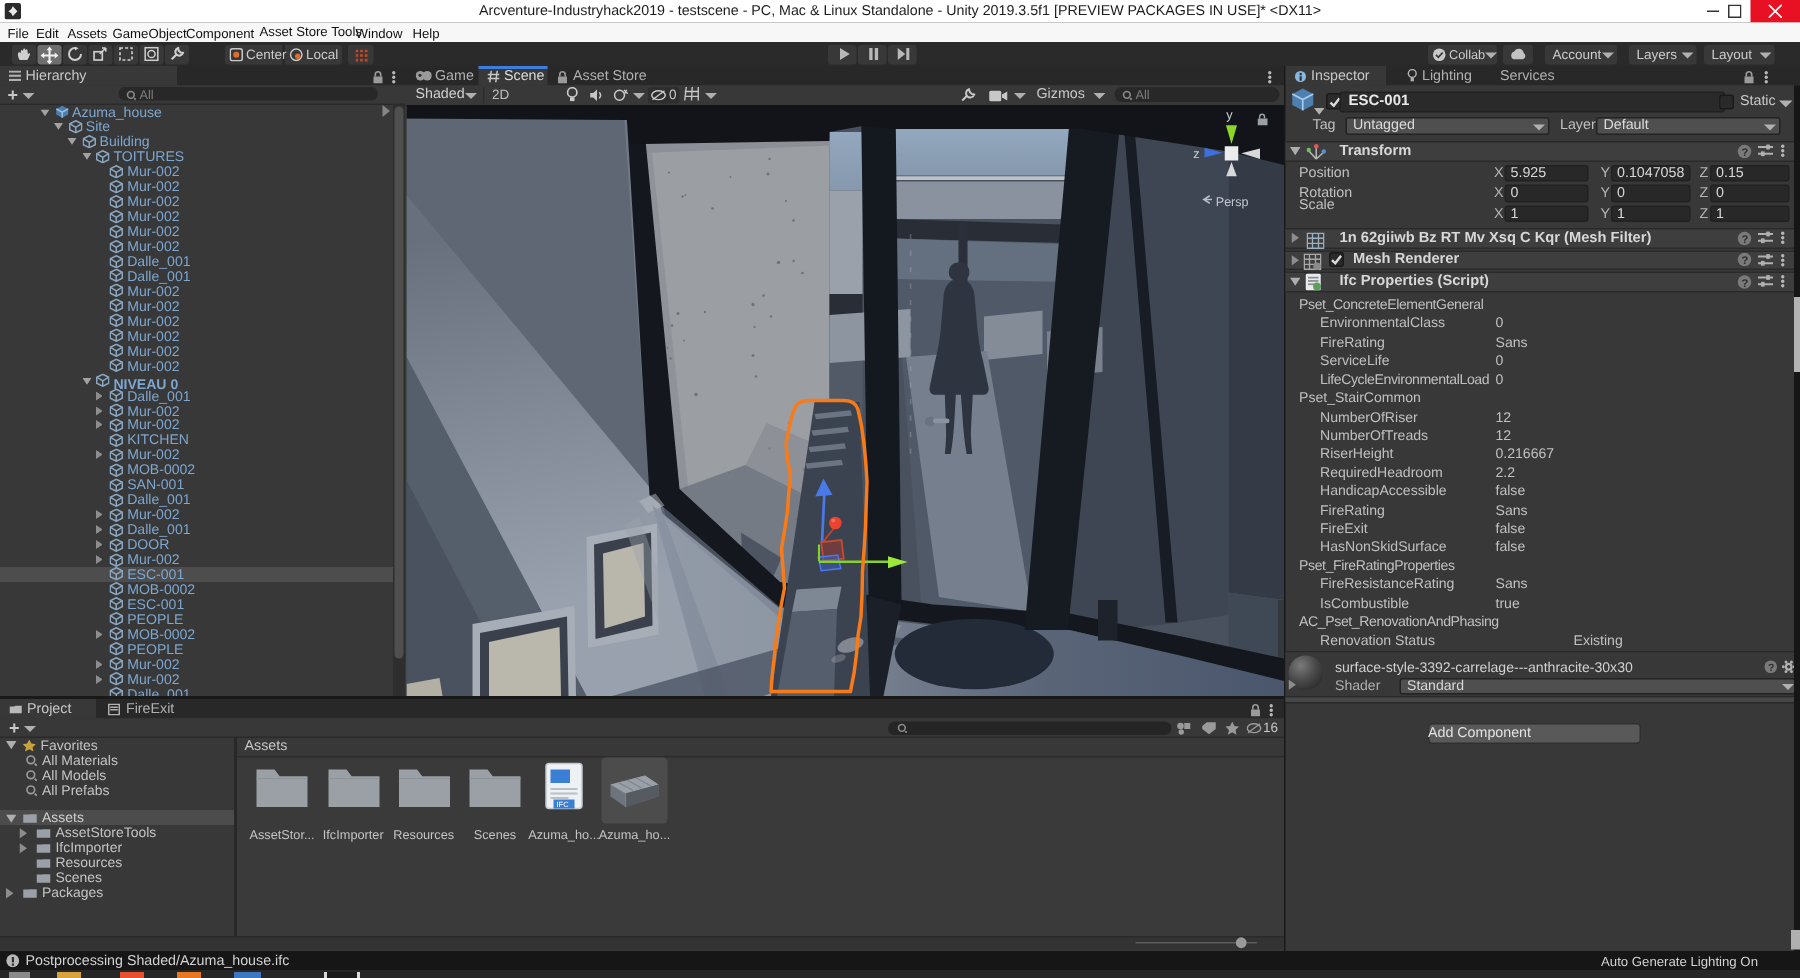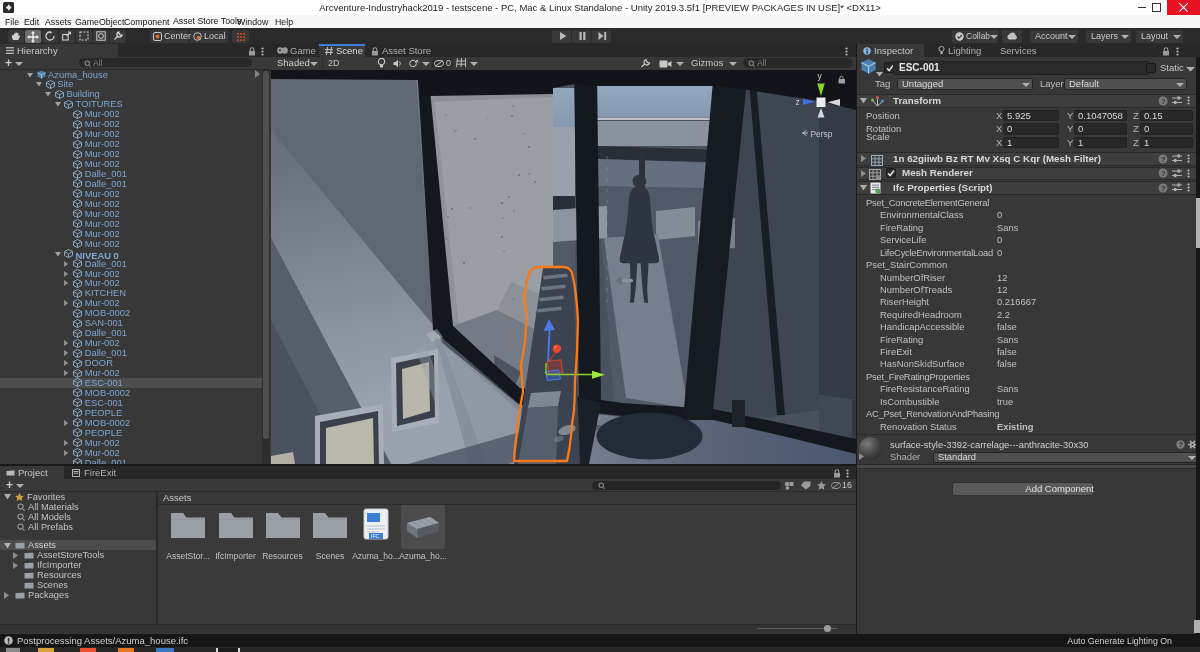--- a/index.html
+++ b/index.html
@@ -1012,21 +1012,21 @@
 <div style="position:absolute;left:997px;top:345.0400000000001px;height:14px;line-height:14px;font-size:9.4px;color:#c0c0c0;font-weight:normal;letter-spacing:0;white-space:nowrap">false</div>
 <div style="position:absolute;left:880px;top:357.4600000000001px;height:14px;line-height:14px;font-size:9.4px;color:#c0c0c0;font-weight:normal;letter-spacing:0;white-space:nowrap">HasNonSkidSurface</div>
 <div style="position:absolute;left:997px;top:357.4600000000001px;height:14px;line-height:14px;font-size:9.4px;color:#c0c0c0;font-weight:normal;letter-spacing:0;white-space:nowrap">false</div>
 <div style="position:absolute;left:866px;top:369.8800000000001px;height:14px;line-height:14px;font-size:9.4px;color:#c0c0c0;font-weight:normal;letter-spacing:-0.25px;white-space:nowrap">Pset_FireRatingProperties</div>
 <div style="position:absolute;left:880px;top:382.3000000000001px;height:14px;line-height:14px;font-size:9.4px;color:#c0c0c0;font-weight:normal;letter-spacing:0;white-space:nowrap">FireResistanceRating</div>
 <div style="position:absolute;left:997px;top:382.3000000000001px;height:14px;line-height:14px;font-size:9.4px;color:#c0c0c0;font-weight:normal;letter-spacing:0;white-space:nowrap">Sans</div>
 <div style="position:absolute;left:880px;top:394.72000000000014px;height:14px;line-height:14px;font-size:9.4px;color:#c0c0c0;font-weight:normal;letter-spacing:0;white-space:nowrap">IsCombustible</div>
 <div style="position:absolute;left:997px;top:394.72000000000014px;height:14px;line-height:14px;font-size:9.4px;color:#c0c0c0;font-weight:normal;letter-spacing:0;white-space:nowrap">true</div>
 <div style="position:absolute;left:866px;top:407.14000000000016px;height:14px;line-height:14px;font-size:9.4px;color:#c0c0c0;font-weight:normal;letter-spacing:-0.25px;white-space:nowrap">AC_Pset_RenovationAndPhasing</div>
 <div style="position:absolute;left:880px;top:419.5600000000002px;height:14px;line-height:14px;font-size:9.4px;color:#c0c0c0;font-weight:normal;letter-spacing:0;white-space:nowrap">Renovation Status</div>
-<div style="position:absolute;left:997px;top:419.5600000000002px;height:14px;line-height:14px;font-size:9.4px;color:#c0c0c0;font-weight:bold;letter-spacing:0;white-space:nowrap">Existing</div>
+<div style="position:absolute;left:1049px;top:419.5600000000002px;height:14px;line-height:14px;font-size:9.4px;color:#c0c0c0;font-weight:normal;letter-spacing:0;white-space:nowrap">Existing</div>
 <div style="position:absolute;left:857px;top:434px;width:339px;height:1px;background:#2a2a2a;"></div>
 <div style="position:absolute;left:857px;top:435px;width:339px;height:29px;background:#383838;"></div>
 <div style="left:859px;top:437px;width:23px;height:23px;border-radius:50%;background:radial-gradient(circle at 35% 30%,#7a7a7a,#4a4a4a 45%,#252525 90%);"></div>
 <div style="position:absolute;left:890px;top:437.5px;height:14px;line-height:14px;font-size:9.4px;color:#d0d0d0;font-weight:normal;letter-spacing:0;white-space:nowrap">surface-style-3392-carrelage---anthracite-30x30</div>
 <svg style="position:absolute;left:1176px;top:440px;" width="9" height="9" viewBox="0 0 9 9">
     <circle cx="4.5" cy="4.5" r="4.2" fill="#7a7a7a"></circle>
     <text x="2.7" y="7.2" font-size="7" fill="#2e2e2e" font-family="Liberation Sans" font-weight="bold">?</text>
   </svg>
 <svg style="position:absolute;left:1188px;top:440px;" width="9" height="9" viewBox="0 0 9 9">
     <circle cx="4.5" cy="4.5" r="2.6" fill="#b0b0b0"></circle>
@@ -1044,31 +1044,31 @@
 <div style="position:absolute;left:890px;top:450px;height:14px;line-height:14px;font-size:9.4px;color:#b0b0b0;font-weight:normal;letter-spacing:0;white-space:nowrap">Shader</div>
 <div style="position:absolute;left:933px;top:451.5px;width:264px;height:11.5px;background:#4f4f4f;border:1px solid #232323;border-radius:2px;"></div>
 <div style="position:absolute;left:938px;top:450px;height:14px;line-height:14px;font-size:9.4px;color:#d8d8d8;font-weight:normal;letter-spacing:0;white-space:nowrap">Standard</div>
 <svg style="position:absolute;left:1188px;top:455px;" width="8" height="6" viewBox="0 0 8 6">
     <path d="M0 1 L8 1 L4 5 Z" fill="#b0b0b0"></path>
   </svg>
 <div style="position:absolute;left:857px;top:464px;width:339px;height:1.2px;background:#2a2a2a;"></div>
 <div style="position:absolute;left:857px;top:465.2px;width:339px;height:2.5px;background:#474747;"></div>
 <div style="position:absolute;left:857px;top:467.7px;width:339px;height:1px;background:#2a2a2a;"></div>
 <div style="position:absolute;left:952px;top:482px;width:142px;height:13.5px;background:#595959;border-radius:3px;border:1px solid #303030;"></div>
-<div style="position:absolute;left:952px;width:142px;top:482px;height:14px;line-height:14px;font-size:9.5px;color:#e2e2e2;font-weight:normal;text-align:right;white-space:nowrap">Add Component</div>
+<div style="position:absolute;left:952px;width:142px;top:482px;height:14px;line-height:14px;font-size:9.5px;color:#e2e2e2;font-weight:normal;text-align:left;white-space:nowrap">Add Component</div>
 <div style="position:absolute;left:1196px;top:56.5px;width:4px;height:577.5px;background:#161616;"></div>
 <div style="position:absolute;left:1196px;top:198px;width:4px;height:50px;background:#b4b4b4;"></div>
 <div style="position:absolute;left:1194px;top:620px;width:6px;height:13px;background:#b0b0b0;"></div>
 <div style="position:absolute;left:0px;top:633.5px;width:1200px;height:13.5px;background:#161616;"></div>
 <svg style="position:absolute;left:4px;top:636px;" width="9" height="9" viewBox="0 0 9 9">
     <circle cx="4.5" cy="4.5" r="4.3" fill="#b8b8b8"></circle>
     <rect x="3.9" y="2" width="1.4" height="3.6" fill="#2a2a2a"></rect>
     <rect x="3.9" y="6.4" width="1.4" height="1.4" fill="#2a2a2a"></rect>
   </svg>
-<div style="position:absolute;left:17px;top:633.5px;height:14px;line-height:14px;font-size:9.5px;color:#d2d2d2;font-weight:normal;letter-spacing:0;white-space:nowrap">Postprocessing Assets/Azuma_house.ifc</div>
+<div style="position:absolute;left:17px;top:633.5px;height:14px;line-height:14px;font-size:9.5px;color:#d2d2d2;font-weight:normal;letter-spacing:0;white-space:nowrap">Postprocessing Shaded/Azuma_house.ifc</div>
 <div style="position:absolute;right:28px;top:633.5px;height:14px;line-height:14px;font-size:8.8px;color:#d2d2d2;white-space:nowrap">Auto Generate Lighting On</div>
 <div style="position:absolute;left:0px;top:647px;width:1200px;height:5px;background:#262626;"></div>
 <div style="position:absolute;left:6px;top:648px;width:14px;height:4px;background:#8a8a8a;"></div>
 <div style="position:absolute;left:38px;top:648px;width:16px;height:4px;background:#d8a33b;"></div>
 <div style="position:absolute;left:80px;top:648px;width:16px;height:4px;background:#e8502f;"></div>
 <div style="position:absolute;left:118px;top:648px;width:16px;height:4px;background:#e87722;"></div>
 <div style="position:absolute;left:156px;top:648px;width:18px;height:4px;background:#3c77c2;"></div>
 <div style="position:absolute;left:216px;top:648px;width:24px;height:4px;background:#d8d8d8;"></div>
 <div style="position:absolute;left:218px;top:648px;width:20px;height:4px;background:#1a1a1a;"></div>
 </body></html>

